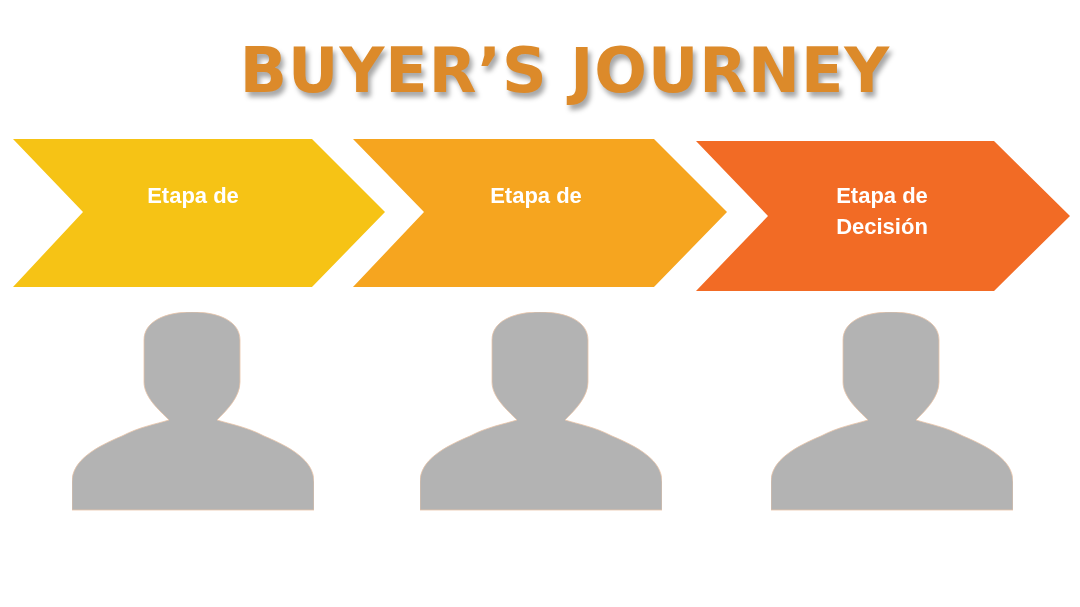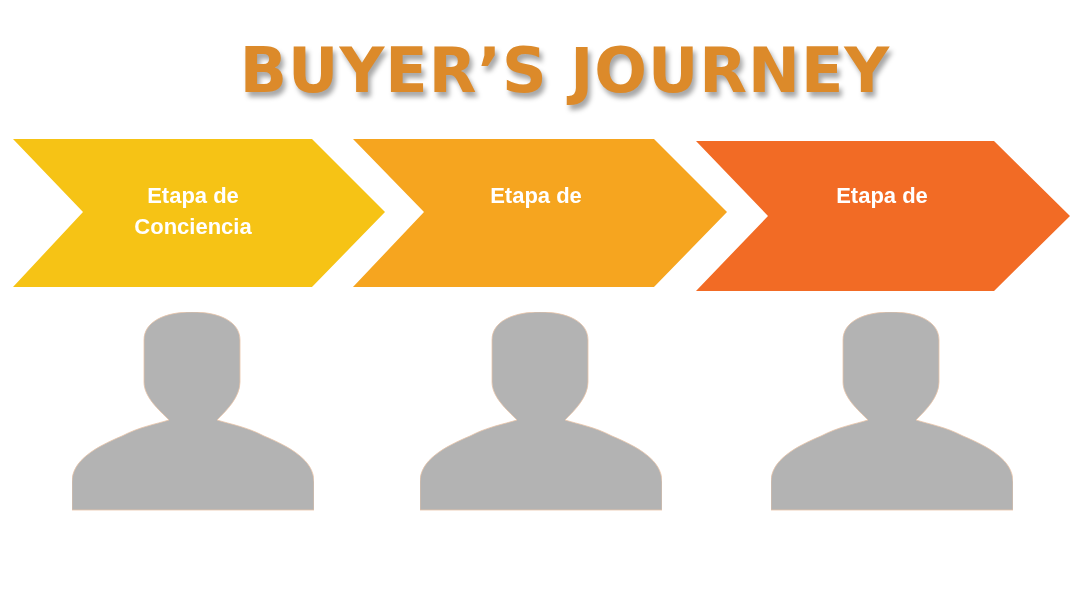--- a/index.html
+++ b/index.html
@@ -25,27 +25,27 @@
 
 <div class="stage">
   <svg width="1080" height="607" viewBox="0 0 1080 607">
     <polygon fill="#f6c315" points="13,139 312,139 385,212 312,287 13,287 83,212"></polygon>
     <polygon fill="#f6a51f" points="353,139 654,139 727,212 654,287 353,287 424,212"></polygon>
     <polygon fill="#f26b25" points="696,141 994,141 1070,216 994,291 696,291 768,216"></polygon>
   </svg>
 
   <div class="label" style="left:63px; top:180px;">
     <div>Etapa de</div>
-    <div>Conciencia</div>
   </div>
   <div class="label" style="left:406px; top:180px;">
     <div>Etapa de</div>
   </div>
   <div class="label" style="left:752px; top:180px;">
     <div>Etapa de</div>
+    <div>Decisión</div>
   </div>
 
   <svg class="person" style="left:72px; top:312px;" width="242" height="200" viewBox="0 0 242 200">
     <path fill="#b3b3b3" stroke="#e8c4a8" stroke-width="0.8" d="M72,28 C72,10 92,0 120,0 C148,0 168,10 168,28 L168,70 C168,85 155,98 145,108 C158,112 175,115 192,124 C218,135 242,148 242,170 L242,198 L0,198 L0,170 C0,148 24,135 50,124 C67,115 84,112 97,108 C87,98 72,85 72,70 Z"></path>
   </svg>
   <svg class="person" style="left:420px; top:312px;" width="242" height="200" viewBox="0 0 242 200">
     <path fill="#b3b3b3" stroke="#e8c4a8" stroke-width="0.8" d="M72,28 C72,10 92,0 120,0 C148,0 168,10 168,28 L168,70 C168,85 155,98 145,108 C158,112 175,115 192,124 C218,135 242,148 242,170 L242,198 L0,198 L0,170 C0,148 24,135 50,124 C67,115 84,112 97,108 C87,98 72,85 72,70 Z"></path>
   </svg>
   <svg class="person" style="left:771px; top:312px;" width="242" height="200" viewBox="0 0 242 200">
     <path fill="#b3b3b3" stroke="#e8c4a8" stroke-width="0.8" d="M72,28 C72,10 92,0 120,0 C148,0 168,10 168,28 L168,70 C168,85 155,98 145,108 C158,112 175,115 192,124 C218,135 242,148 242,170 L242,198 L0,198 L0,170 C0,148 24,135 50,124 C67,115 84,112 97,108 C87,98 72,85 72,70 Z"></path>

